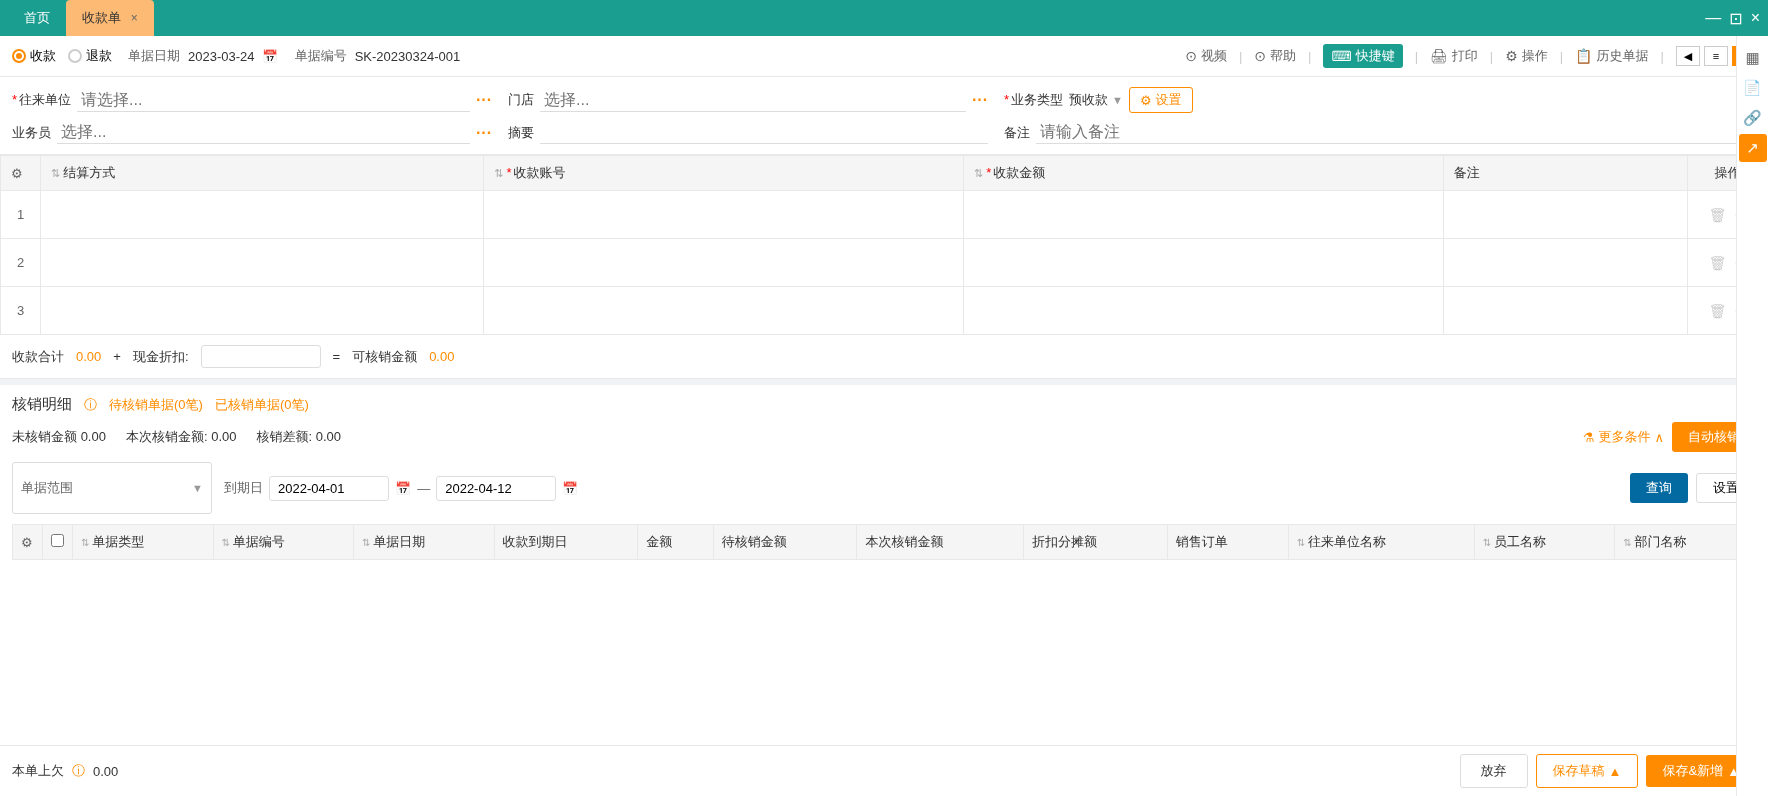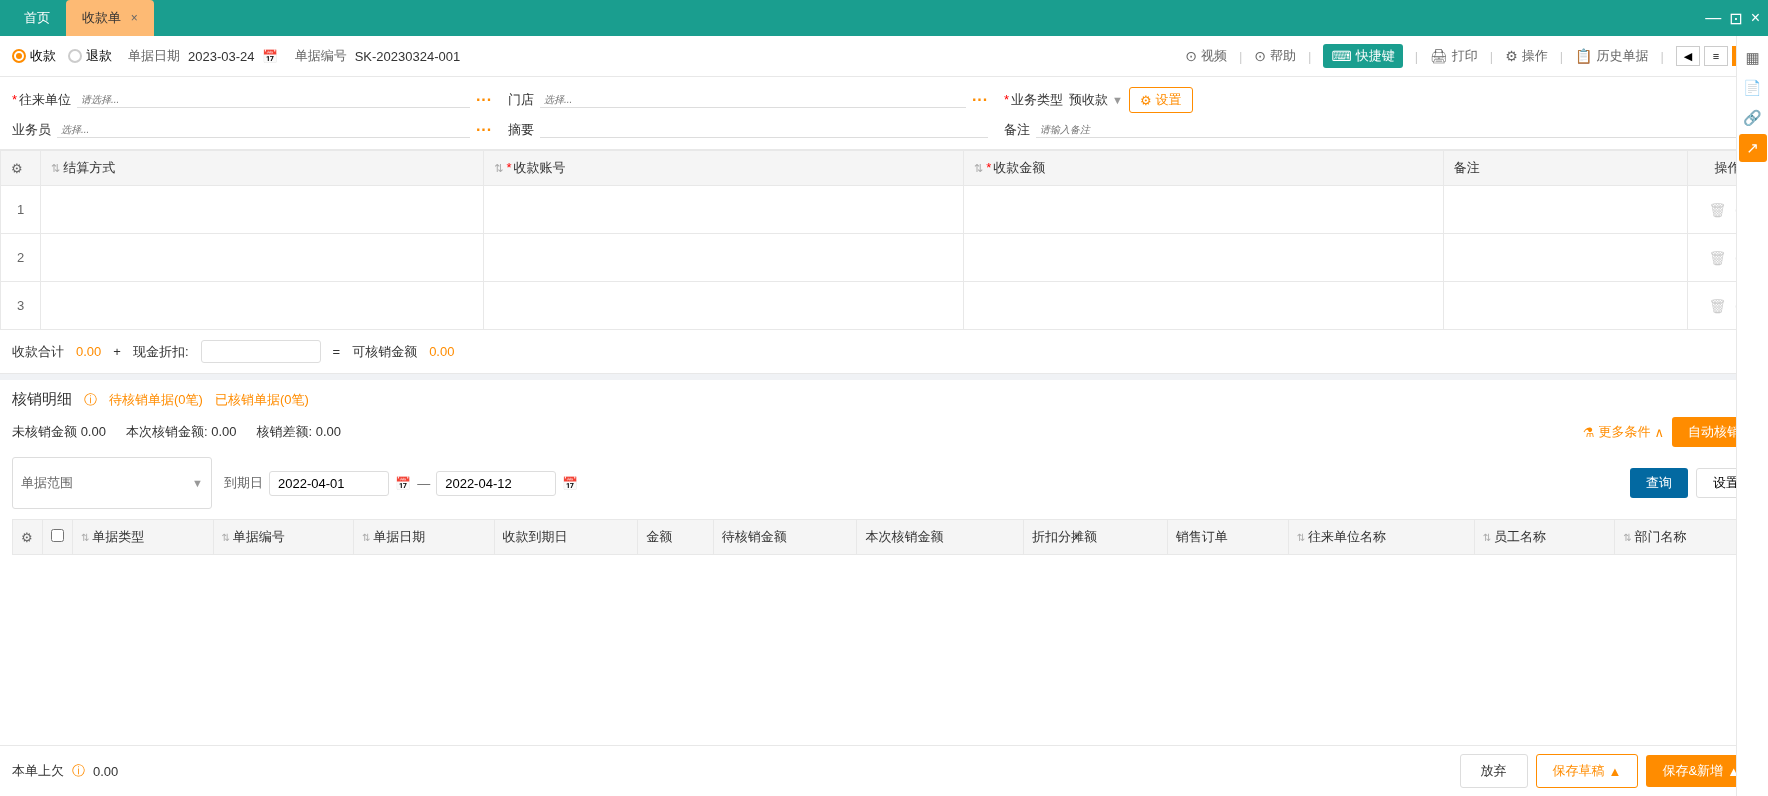--- a/index.html
+++ b/index.html
@@ -182,23 +182,22 @@
       color: #f00;
       margin-right: 2px;
     }
     .form-input {
       flex: 1;
       border: none;
       border-bottom: 1px solid #ddd;
       padding: 2px 4px;
       color: #737373;
       outline: none;
-      font-size: 10px;
+      font-size: 16px;
       min-width: 120px;
-      font-style: italic;
     }
     .more-btn {
       color: #ff8c00;
       cursor: pointer;
       font-size: 16px;
       font-weight: bold;
     }
     .form-select {
       display: flex;
       align-items: center;

